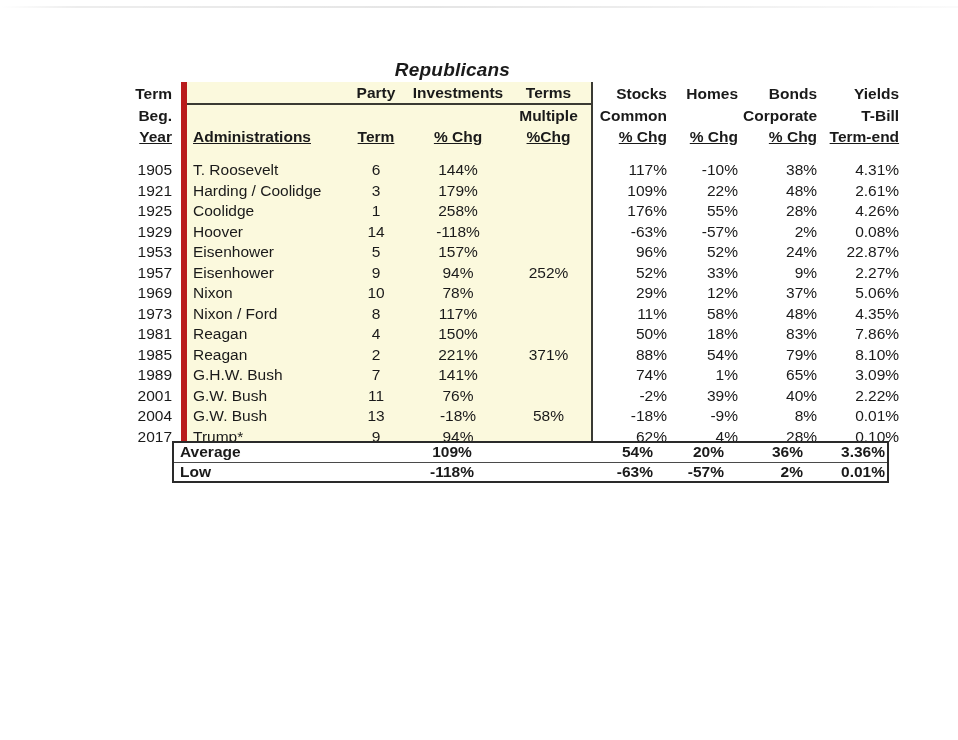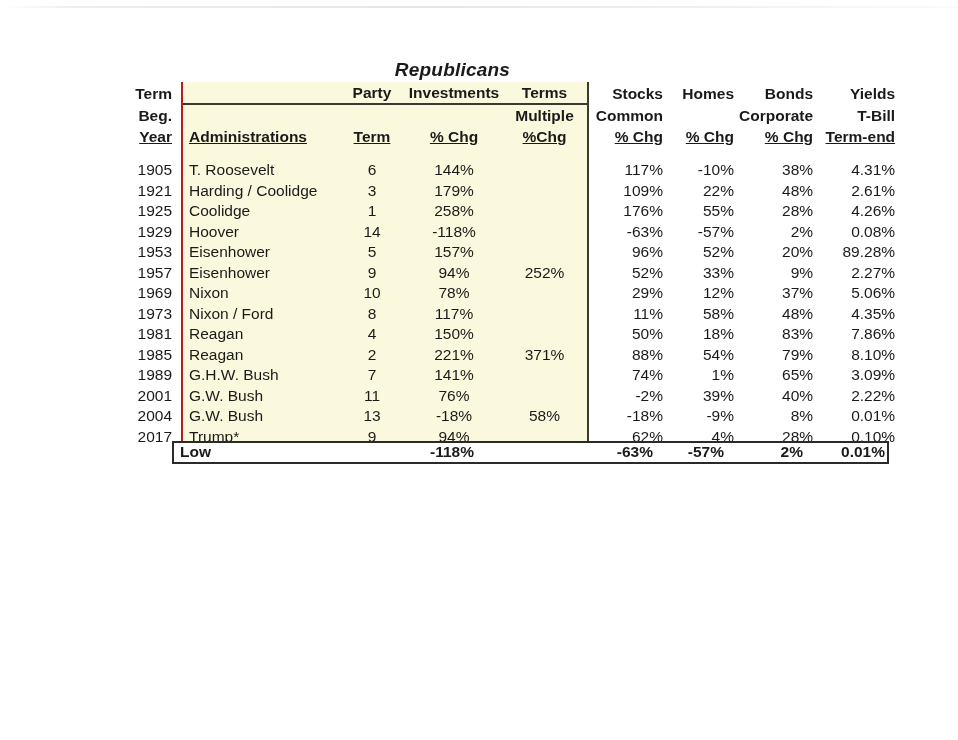--- a/index.html
+++ b/index.html
@@ -95,21 +95,21 @@
     text-decoration: underline;
   }
   tr.hdr-last td {
     padding-bottom: 3px !important;
   }
 
   
   .yl {
     background: #fbf9dd;
   }
-  .yl-left   { border-left: 2px solid #b91c1c; }
+  .yl-left   { border-left: 6px solid #b91c1c; }
   .yl-right  { border-right: 2px solid #3a3a33; }
   .yl-top    { border-top: 2px solid #3a3a33; }
   .yl-bottom { border-bottom: 2px solid #3a3a33; }
 
   tr.spacer td { height: 10px; line-height: 10px; font-size: 1px; }
   tr.spacer-bot td { height: 7px; line-height: 7px; font-size: 1px; }
 
   tr.datarow td {
     height: 20.5px;
     line-height: 20.5px;
@@ -260,22 +260,22 @@
           <td class="c-tbill">0.08%</td>
         </tr>
         <tr class="datarow">
           <td class="c-year">1953</td>
           <td class="c-admin yl yl-left">Eisenhower</td>
           <td class="c-rank yl">5</td>
           <td class="c-inv yl">157%</td>
           <td class="c-mult yl yl-right"></td>
           <td class="c-stock">96%</td>
           <td class="c-homes">52%</td>
-          <td class="c-bonds">20%</td>
-          <td class="c-tbill">89.28%</td>
+          <td class="c-bonds">24%</td>
+          <td class="c-tbill">22.87%</td>
         </tr>
         <tr class="datarow">
           <td class="c-year">1957</td>
           <td class="c-admin yl yl-left">Eisenhower</td>
           <td class="c-rank yl">9</td>
           <td class="c-inv yl">94%</td>
           <td class="c-mult yl yl-right">252%</td>
           <td class="c-stock">52%</td>
           <td class="c-homes">33%</td>
           <td class="c-bonds">9%</td>
@@ -380,20 +380,30 @@
         <td class="c-bonds"></td>
         <td class="c-tbill"></td>
       </tr>
 
     </tbody>
   </table>
 
   <table class="summary">
     <tbody>
         <tr>
+          <td class="s-label">Average</td>
+          <td class="s-pad"></td>
+          <td class="s-inv">109%</td>
+          <td class="s-mult"></td>
+          <td class="s-stock">54%</td>
+          <td class="s-homes">20%</td>
+          <td class="s-bonds">36%</td>
+          <td class="s-tbill">3.36%</td>
+        </tr>
+        <tr>
           <td class="s-label">Low</td>
           <td class="s-pad"></td>
           <td class="s-inv">-118%</td>
           <td class="s-mult"></td>
           <td class="s-stock">-63%</td>
           <td class="s-homes">-57%</td>
           <td class="s-bonds">2%</td>
           <td class="s-tbill">0.01%</td>
         </tr>
       </tbody>

